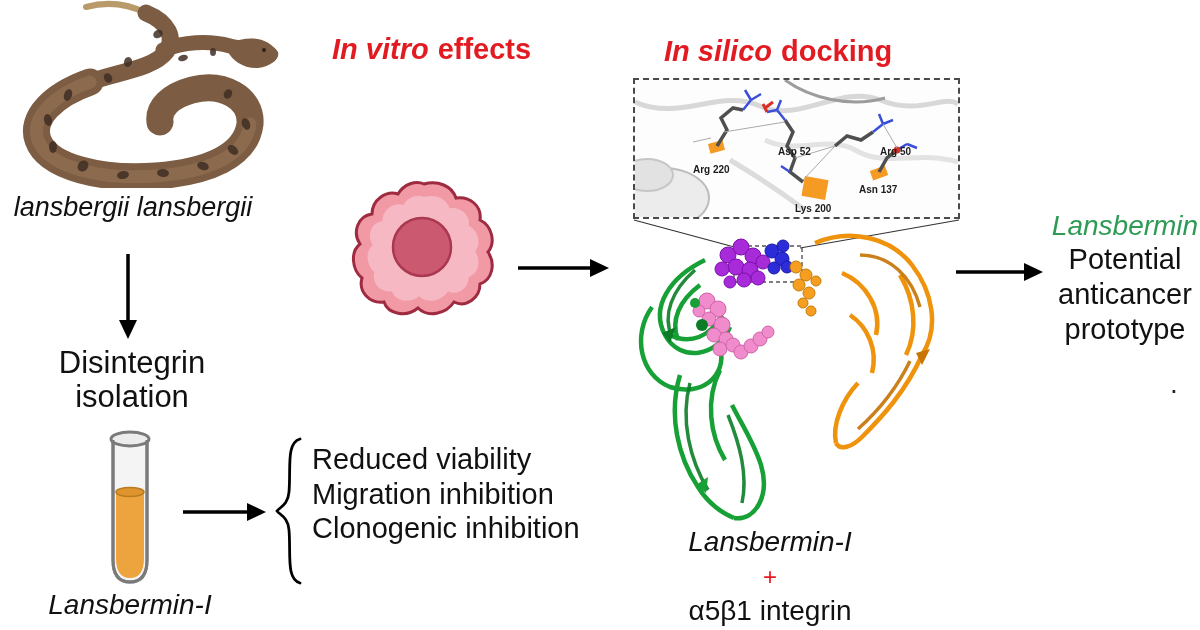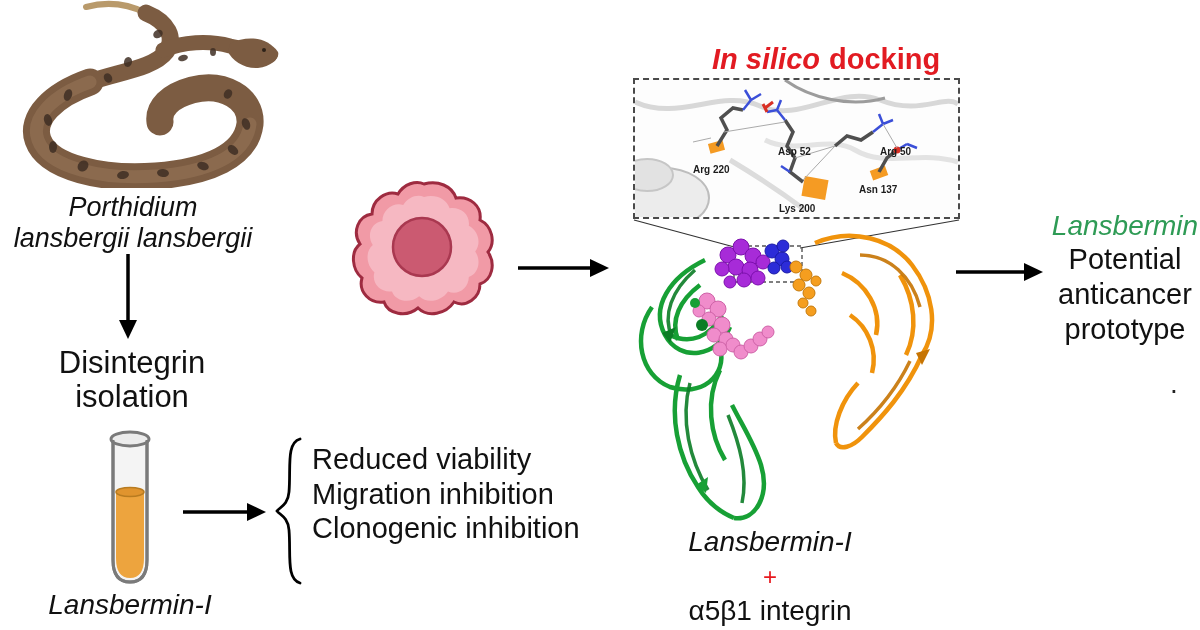--- a/index.html
+++ b/index.html
@@ -8,21 +8,21 @@
   .abs{position:absolute;}
   .ctr{text-align:center;}
   .it{font-style:italic;}
   .heading{font-size:29px;font-weight:bold;color:#E21B22;white-space:nowrap;}
   .heading .rest{margin-left:9px;}
   .lbl{font-size:29px;line-height:34px;color:#111;}
   .species{left:0;top:192px;width:266px;font-size:27px;line-height:31px;font-style:italic;}
   .step1{left:32px;top:346px;width:200px;font-size:31px;line-height:34px;}
   .product-left{left:15px;top:589px;width:230px;font-size:28px;font-style:italic;}
   .invitro-heading{left:332px;top:33px;}
-  .insilico-heading{left:664px;top:43px;margin-left:48px;}
+  .insilico-heading{left:664px;top:35px;}
   .hela-label{left:337px;top:320px;width:172px;}
   .effects{left:312px;top:442px;font-size:29px;line-height:34.6px;}
   .dock-box{left:633px;top:78px;width:327px;height:141px;border:2px dashed #4a4a4a;
             box-sizing:border-box;background:#fdfdfd;}
   .res-lbl{position:absolute;font-size:10px;font-weight:bold;color:#1c1c1c;white-space:nowrap;}
   .complex{left:655px;top:526px;width:230px;}
   .complex .c1{font-size:28px;font-style:italic;}
   .complex .plus{font-size:24px;color:#E8191F;line-height:30px;margin-top:4px;}
   .complex .c2{font-size:28px;margin-top:3px;}
   .outcome{left:1046px;top:210px;width:158px;}
@@ -57,21 +57,20 @@
       <ellipse cx="150" cy="34" rx="4" ry="5" transform="rotate(60 150 34)"></ellipse>
       <ellipse cx="120" cy="62" rx="4" ry="5" transform="rotate(15 120 62)"></ellipse>
       <ellipse cx="175" cy="58" rx="3" ry="5" transform="rotate(75 175 58)"></ellipse>
       <ellipse cx="100" cy="78" rx="4" ry="5" transform="rotate(-30 100 78)"></ellipse>
       <ellipse cx="205" cy="52" rx="3" ry="4"></ellipse>
     </g>
     <circle cx="256" cy="50" r="2" fill="#2d2218"></circle>
   </svg>
 
   <div class="abs species ctr">
-    <div>Porthidium</div>
     <div>lansbergii lansbergii</div>
   </div>
 
   <svg class="abs" style="left:116px;top:254px;" width="24" height="86" viewBox="0 0 24 86">
     <line x1="12" y1="0" x2="12" y2="68" stroke="#000" stroke-width="3.5"></line>
     <polygon points="3,66 21,66 12,85" fill="#000"></polygon>
   </svg>
 
   <div class="abs step1 ctr">
     <div>Disintegrin</div>
@@ -96,20 +95,23 @@
   <svg class="abs" style="left:274px;top:436px;" width="32" height="150" viewBox="0 0 32 150">
     <path d="M26,3 C12,7 17,32 15,56 C14,69 6,71 3,75 C6,79 14,81 15,94 C17,118 12,143 26,147" fill="none" stroke="#000" stroke-width="2.8" stroke-linecap="round"></path>
   </svg>
 
   <div class="abs effects">
     <div>Reduced viability</div>
     <div>Migration inhibition</div>
     <div>Clonogenic inhibition</div>
   </div>
 
+  <div class="abs heading invitro-heading">
+    <span class="it">In vitro</span><span class="rest">effects</span>
+  </div>
 
   <svg class="abs" style="left:348px;top:178px;" width="152" height="142" viewBox="0 0 152 142">
     <path id="blob" d="M76,6 C90,2 104,8 108,20 C122,18 134,28 132,42 C144,48 148,64 140,74
              C148,86 144,102 132,106 C132,120 118,130 106,124 C98,136 80,140 70,130
              C58,140 40,136 36,124 C22,126 10,114 14,100 C4,92 2,74 12,66
              C4,54 10,38 24,36 C24,22 38,12 50,16 C56,6 68,2 76,6 Z" fill="#F19AA6" stroke="#9E2B40" stroke-width="3"></path>
     <path d="M76,6 C90,2 104,8 108,20 C122,18 134,28 132,42 C144,48 148,64 140,74
              C148,86 144,102 132,106 C132,120 118,130 106,124 C98,136 80,140 70,130
              C58,140 40,136 36,124 C22,126 10,114 14,100 C4,92 2,74 12,66
              C4,54 10,38 24,36 C24,22 38,12 50,16 C56,6 68,2 76,6 Z" fill="#F6B8C2" transform="translate(15.2,14.2) scale(0.8)"></path>
@@ -153,21 +155,21 @@
         <line x1="89" y1="52" x2="150" y2="42"></line>
         <line x1="160" y1="78" x2="200" y2="66"></line>
         <line x1="200" y1="66" x2="168" y2="100"></line>
         <line x1="248" y1="44" x2="262" y2="68"></line>
         <line x1="58" y1="62" x2="76" y2="58"></line>
       </g>
     </svg>
     <span class="res-lbl" style="left:58px;top:84px;">Arg 220</span>
     <span class="res-lbl" style="left:143px;top:66px;">Asp 52</span>
     <span class="res-lbl" style="left:197px;top:66px;margin-left:48px;">Arg 50</span>
-    <span class="res-lbl" style="left:144px;top:123px;">Lys 200</span>
+    <span class="res-lbl" style="left:160px;top:123px;">Lys 200</span>
     <span class="res-lbl" style="left:224px;top:104px;">Asn 137</span>
   </div>
 
   <svg class="abs" style="left:610px;top:215px;" width="370" height="315" viewBox="0 0 370 315">
     <line x1="24" y1="5" x2="128" y2="33" stroke="#333" stroke-width="1.2"></line>
     <line x1="349" y1="5" x2="190" y2="33" stroke="#333" stroke-width="1.2"></line>
     <rect x="124" y="31" width="68" height="36" fill="none" stroke="#555" stroke-width="1.4" stroke-dasharray="4 3"></rect>
 
     <g fill="none" stroke="#17A035" stroke-width="4.5">
       <path d="M95,45 C60,62 40,92 55,120 C70,148 108,142 120,112"></path>

